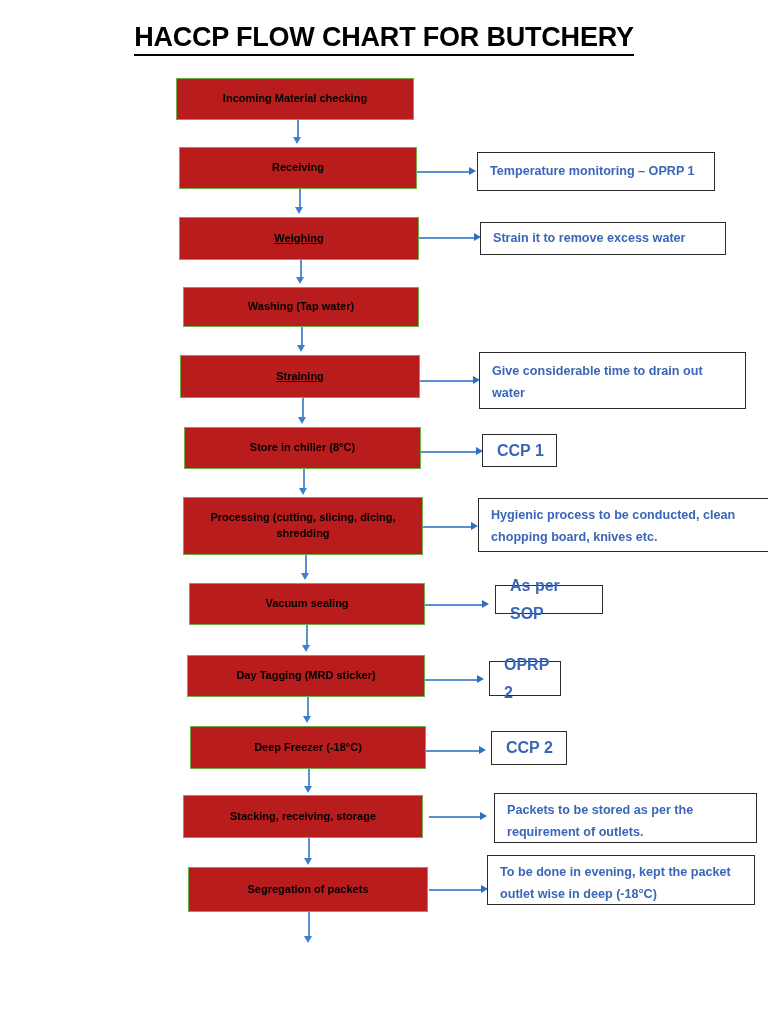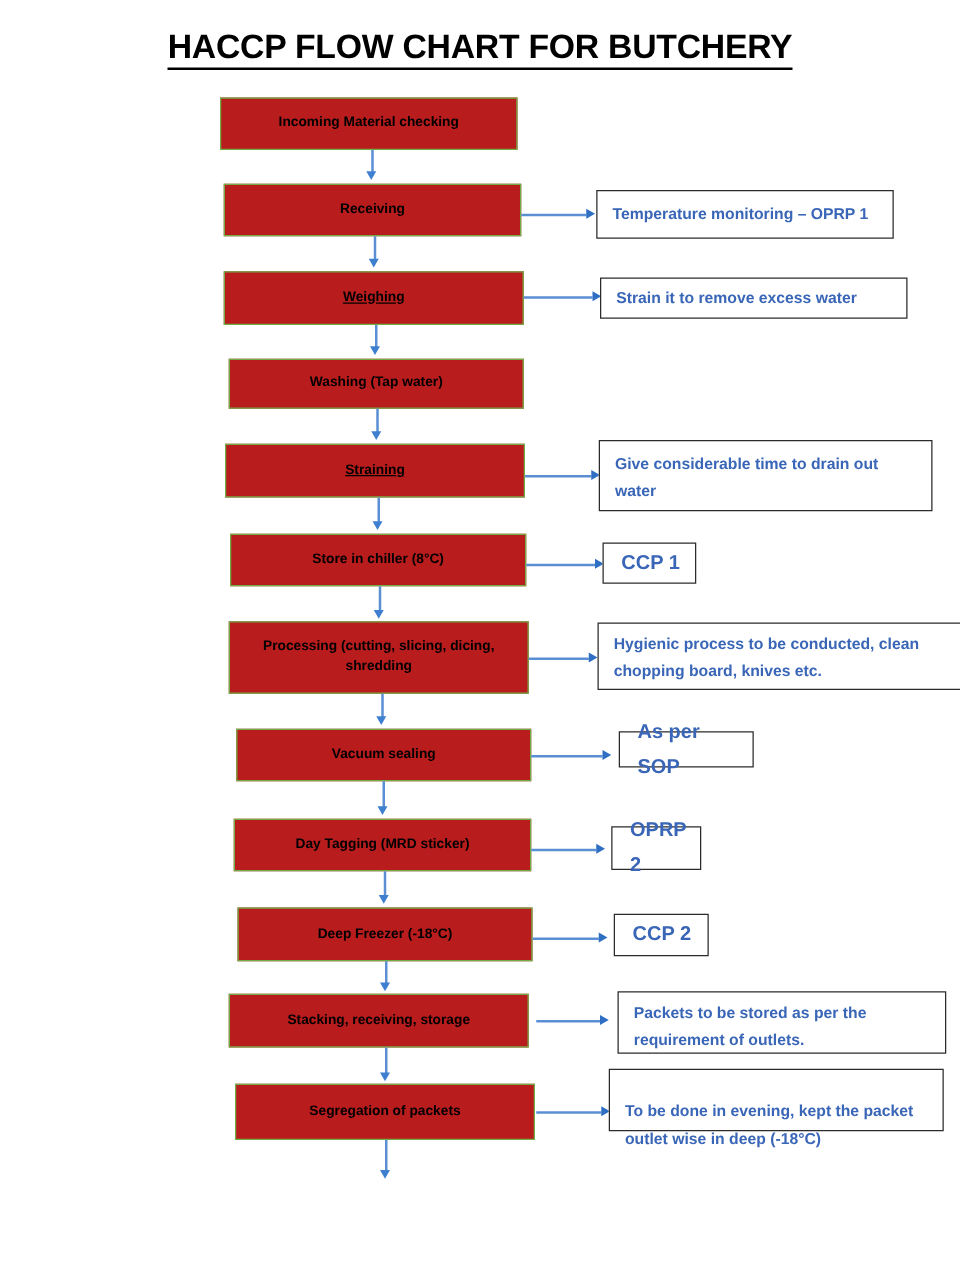--- a/index.html
+++ b/index.html
@@ -195,13 +195,13 @@
 <div class="h-conn" style="left:426px; top:750px; width:53px;"></div>
 <div class="h-arrow" style="left:479px; top:746px;"></div>
 <div class="note-box compact" style="left:491px; top:731px; width:76px; height:34px;">CCP 2</div>
 
 <div class="h-conn" style="left:429px; top:816px; width:51px;"></div>
 <div class="h-arrow" style="left:480px; top:812px;"></div>
 <div class="note-box" style="left:494px; top:793px; width:263px; height:50px; align-items:flex-start; padding-top:5px;">Packets to be stored as per the requirement of outlets.</div>
 
 <div class="h-conn" style="left:429px; top:889px; width:52px;"></div>
 <div class="h-arrow" style="left:481px; top:885px;"></div>
-<div class="note-box" style="left:487px; top:855px; width:268px; height:50px; align-items:flex-start; padding-top:22px;">To be done in evening, kept the packet outlet wise in deep (-18°C)</div>
+<div class="note-box" style="left:487px; top:855px; width:268px; height:50px; align-items:flex-start; padding-top:5px;">To be done in evening, kept the packet outlet wise in deep (-18°C)</div>
 
 </body></html>

